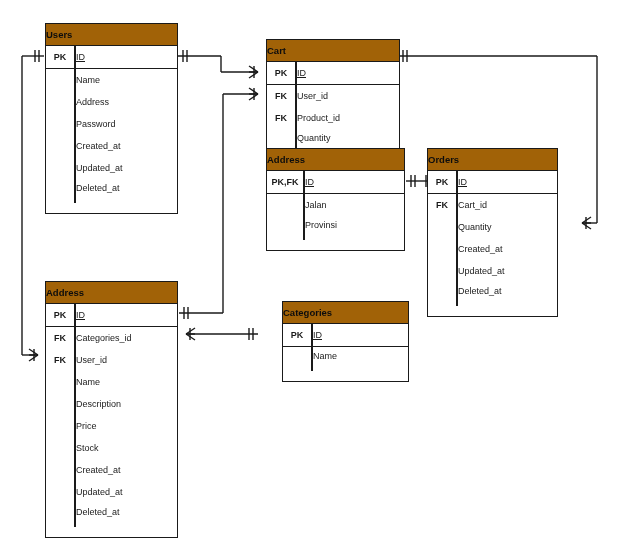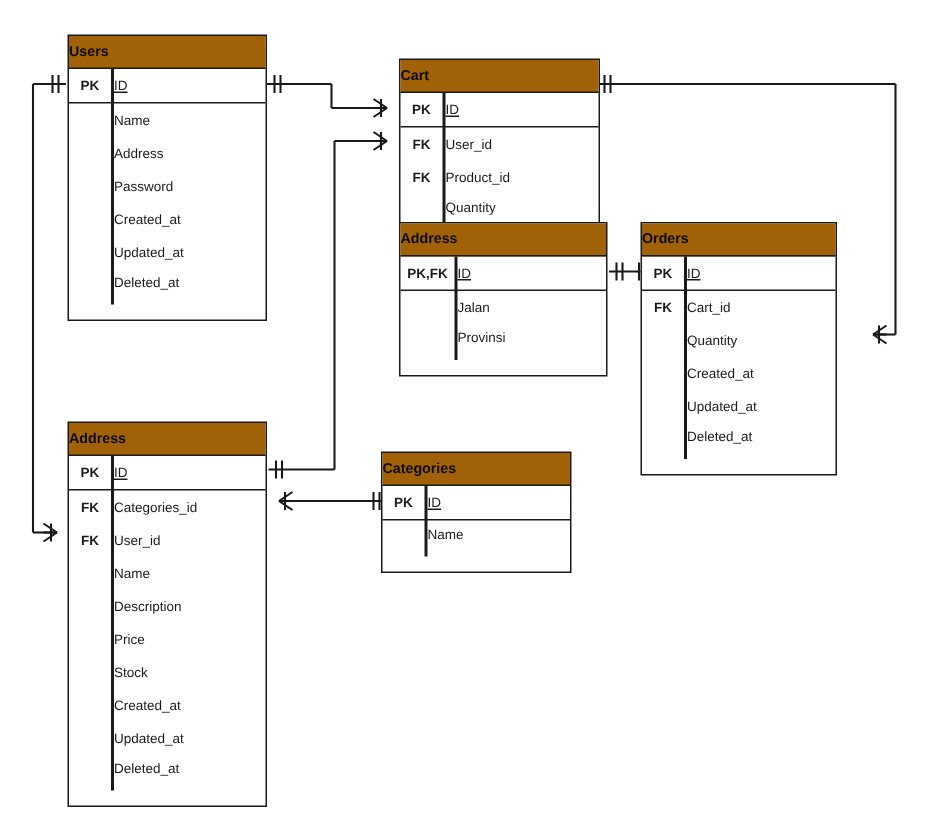--- a/index.html
+++ b/index.html
@@ -279,21 +279,21 @@
           <div class="row">
             <span class="key"></span>
             <span class="nm">Updated_at</span>
           </div>
           <div class="row lastrow">
             <span class="key"></span>
             <span class="nm">Deleted_at</span>
           </div>
         </div>
       </div>
-      <div class="entity w-std" style="left: 254px; top: 301px; width: 127px;">
+      <div class="entity w-std" style="left: 282px; top: 301px; width: 127px;">
         <div class="ent-title">Categories</div>
         <div class="ent-body">
           <div class="row pkrow">
             <span class="key">PK</span>
             <span class="nm">ID</span>
           </div>
           <div class="row lastrow">
             <span class="key"></span>
             <span class="nm">Name</span>
           </div>

